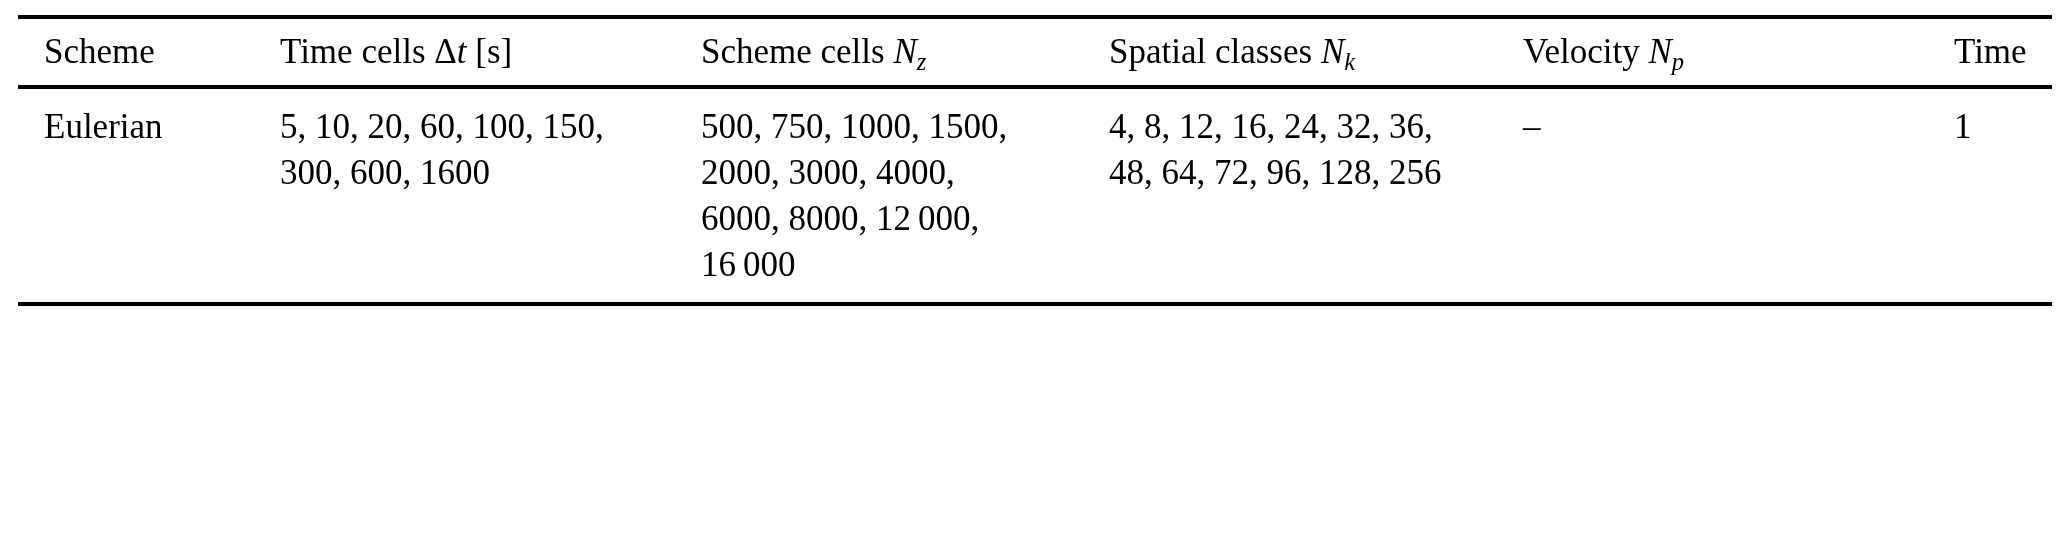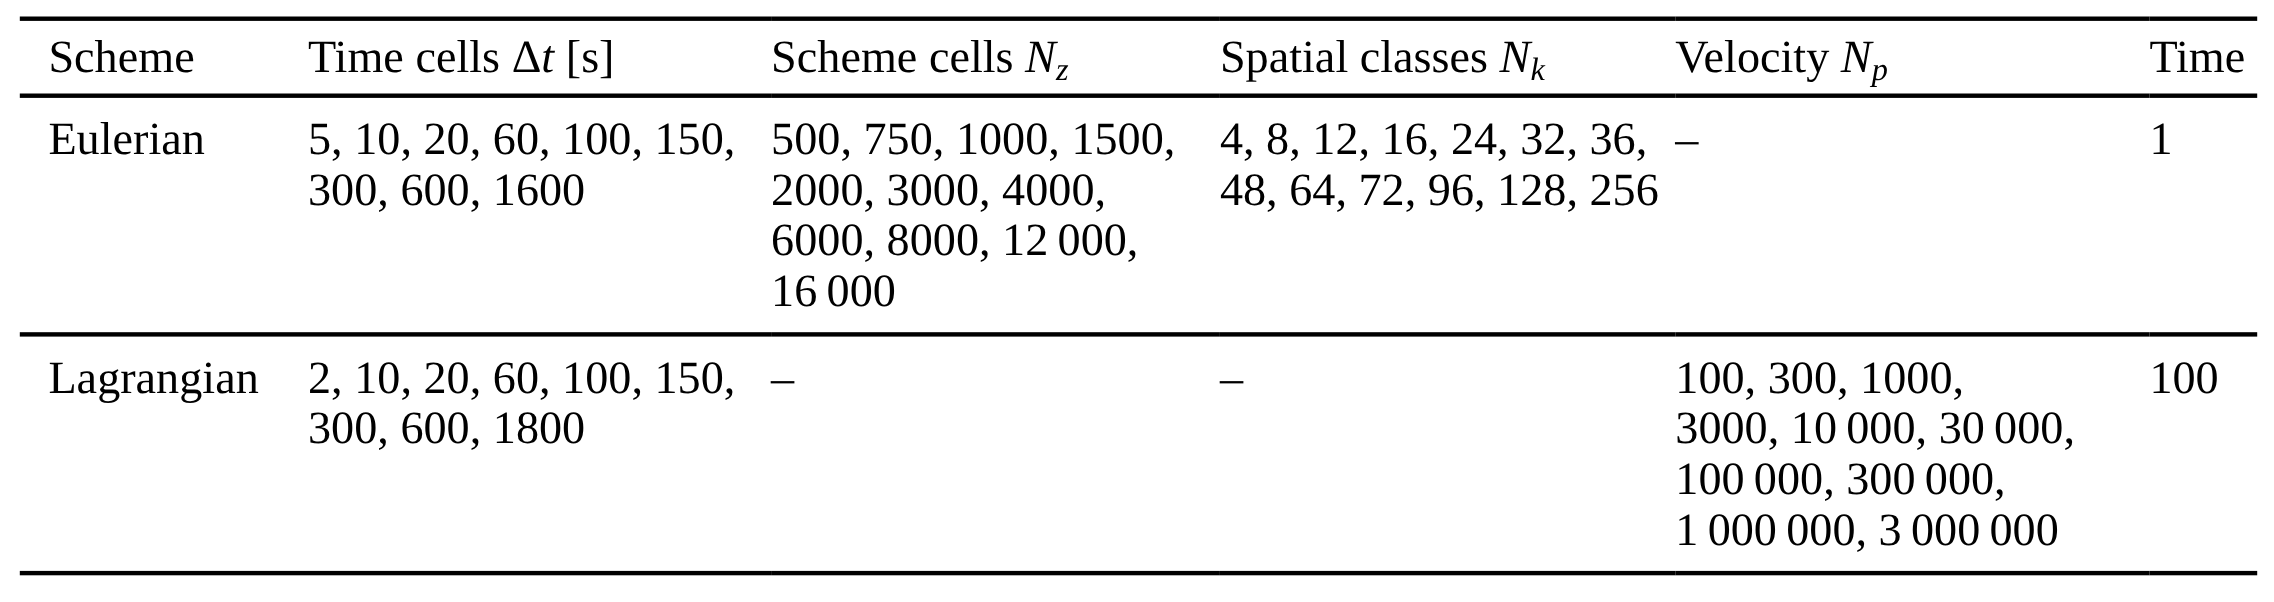--- a/index.html
+++ b/index.html
@@ -7,21 +7,21 @@
     padding: 0;
     background: #ffffff;
   }
   .page {
     position: relative;
     width: 2067px;
     height: 547px;
     background: #ffffff;
     color: #000000;
     font-family: "Liberation Serif", "DejaVu Serif", serif;
-    font-size: 42px;
+    font-size: 35px;
     line-height: 46px;
     overflow: hidden;
   }
   table.params {
     position: absolute;
     left: 18px;
     top: 15px;
     width: 2034px;
     border-collapse: collapse;
     table-layout: fixed;
@@ -108,27 +108,15 @@
 300, 600, 1600</td>
         <td>500, 750, 1000, 1500,
 2000, 3000, 4000,
 6000, 8000, 12 000,
 16 000</td>
         <td>4, 8, 12, 16, 24, 32, 36,
 48, 64, 72, 96, 128, 256</td>
         <td>–</td>
         <td>1</td>
       </tr>
-      <tr>
-        <td class="first-col">Lagrangian</td>
-        <td>2, 10, 20, 60, 100, 150,
-300, 600, 1800</td>
-        <td>–</td>
-        <td>–</td>
-        <td>100, 300, 1000,
-3000, 10 000, 30 000,
-100 000, 300 000,
-1 000 000, 3 000 000</td>
-        <td>100</td>
-      </tr>
     </tbody>
   </table>
 </div>
 
 </body></html>

